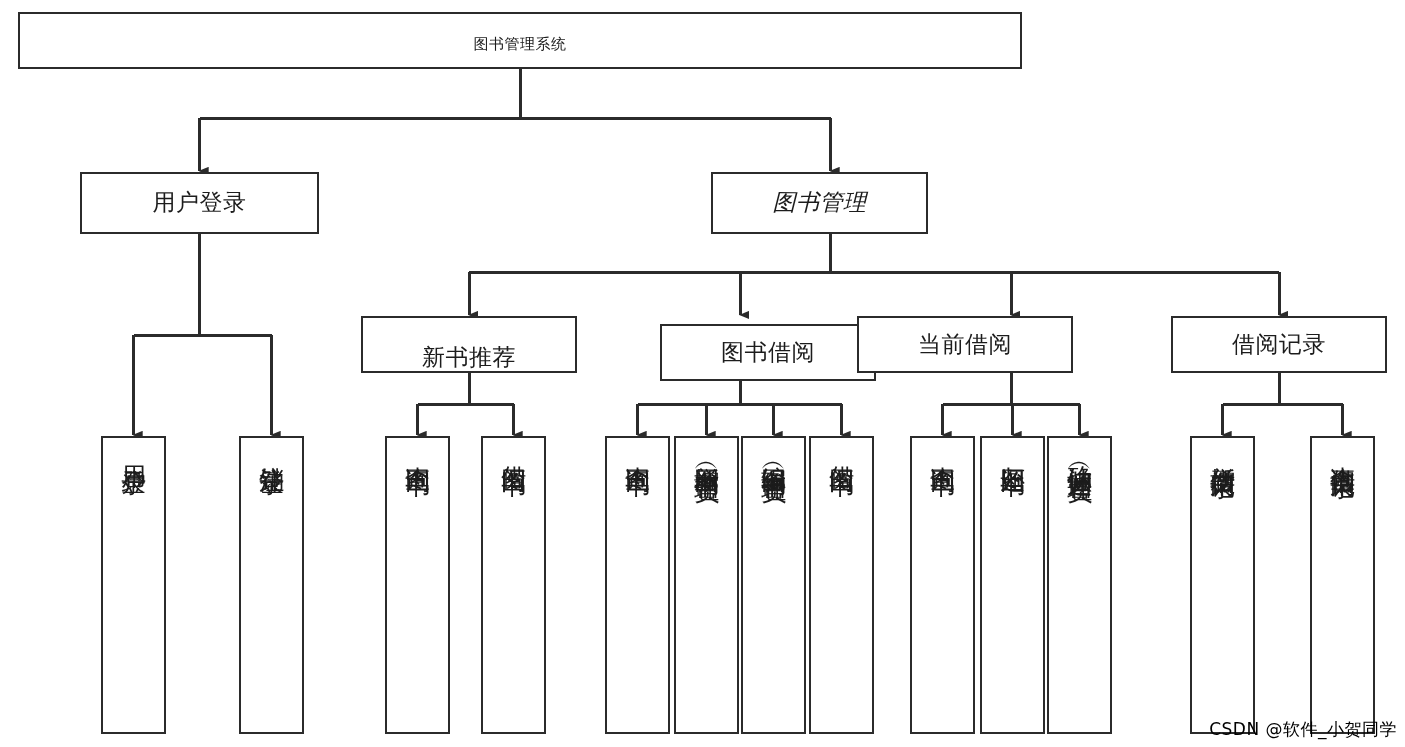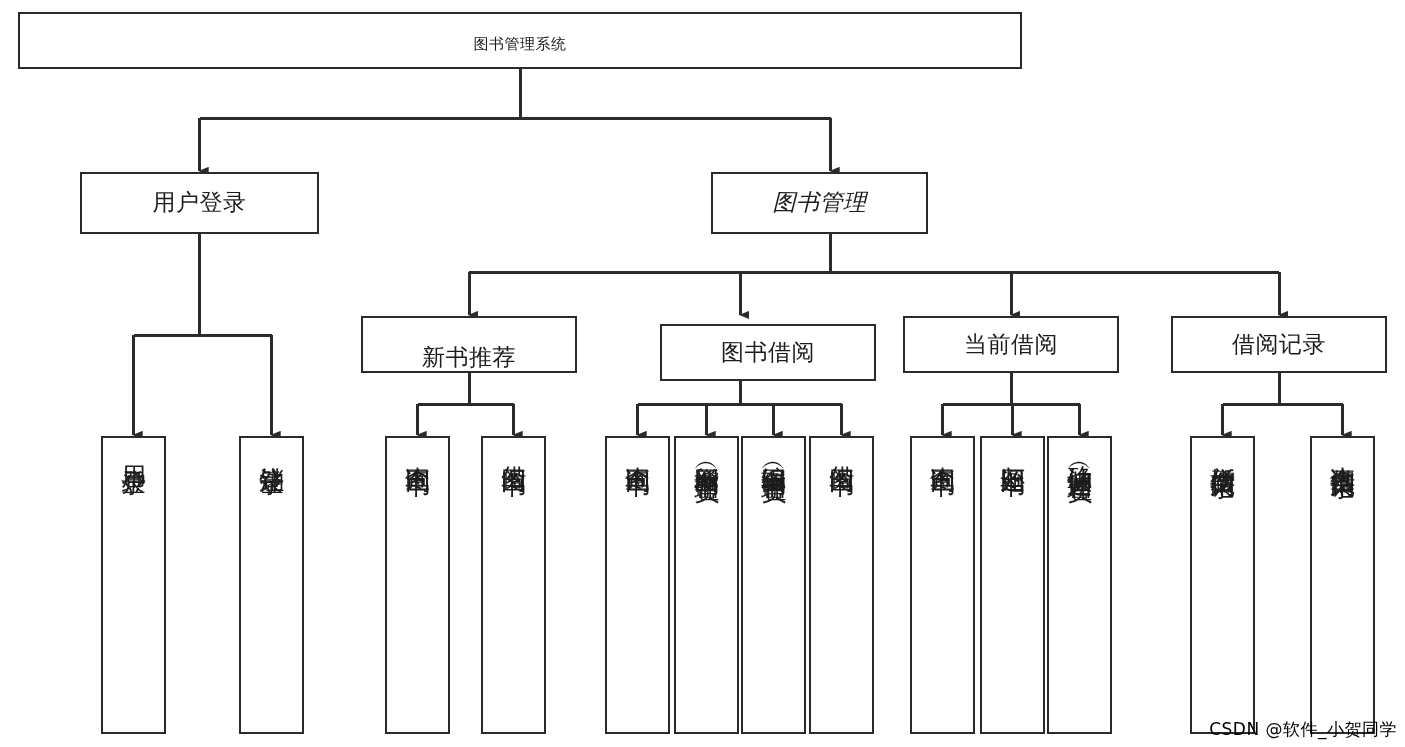--- a/index.html
+++ b/index.html
@@ -128,21 +128,21 @@
       </div>
       <div class="node horizontal" style="left: 711px; top: 172px; width: 217px; height: 62px; font-style: italic;">
         <span class="node-label">图书管理</span>
       </div>
       <div class="node horizontal" style="left: 361px; top: 316px; width: 216px; height: 57px; align-items: flex-end;">
         <span class="node-label">新书推荐</span>
       </div>
       <div class="node horizontal" style="left: 660px; top: 316px; width: 216px; height: 57px; margin-top: 8px;">
         <span class="node-label">图书借阅</span>
       </div>
-      <div class="node horizontal" style="left: 903px; top: 316px; width: 216px; height: 57px;">
+      <div class="node horizontal" style="left: 857px; top: 316px; width: 216px; height: 57px;">
         <span class="node-label">当前借阅</span>
       </div>
       <div class="node horizontal" style="left: 1171px; top: 316px; width: 216px; height: 57px;">
         <span class="node-label">借阅记录</span>
       </div>
       <div class="node vertical" style="left: 101px; top: 436px; width: 65px; height: 298px;">
         <span class="node-label">用户登录</span>
       </div>
       <div class="node vertical" style="left: 239px; top: 436px; width: 65px; height: 298px;">
         <span class="node-label">注销登录</span>

